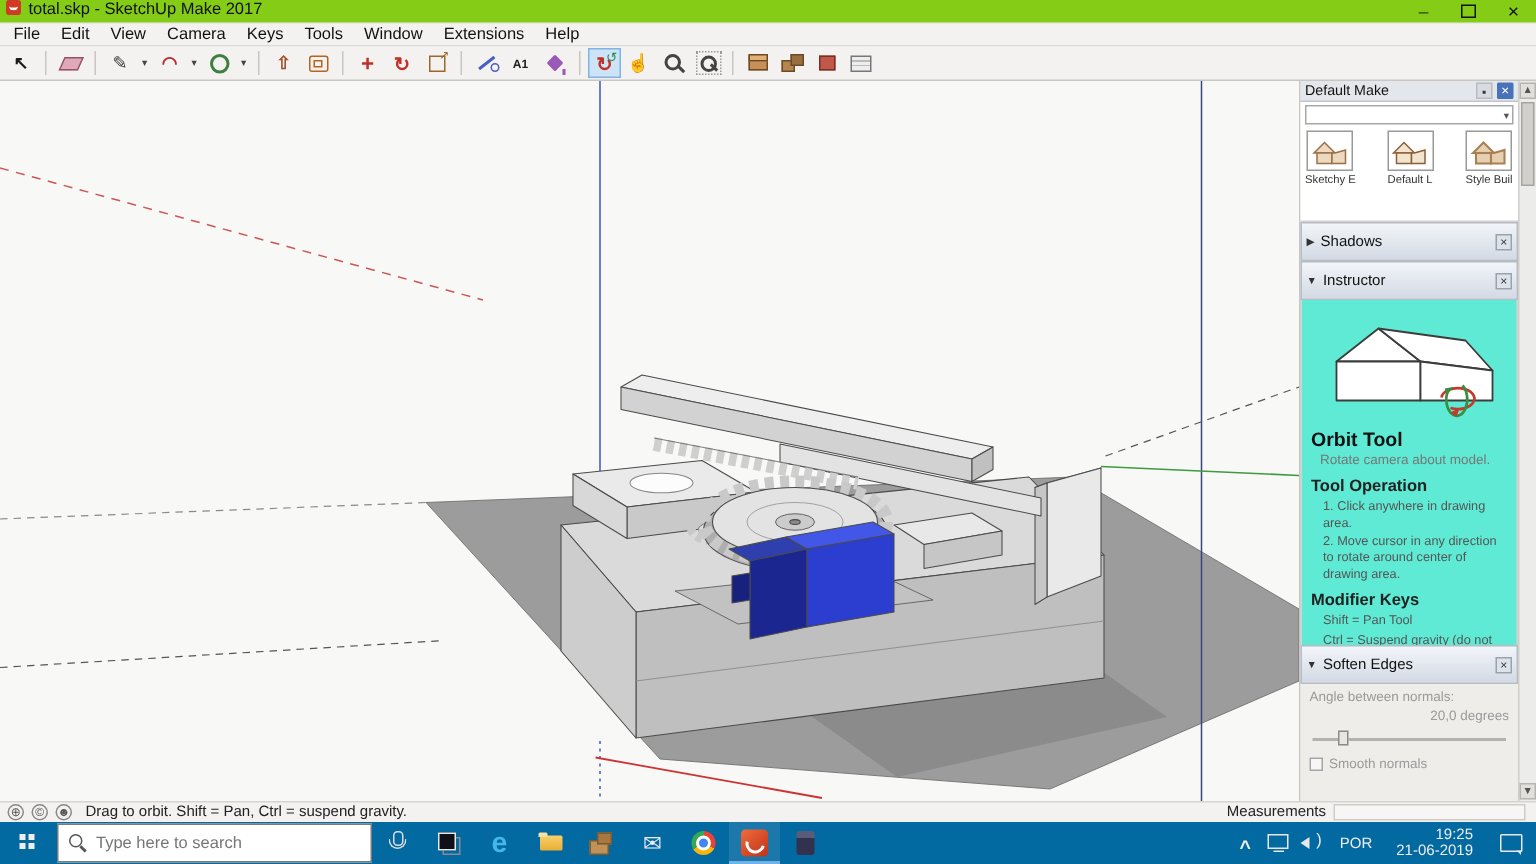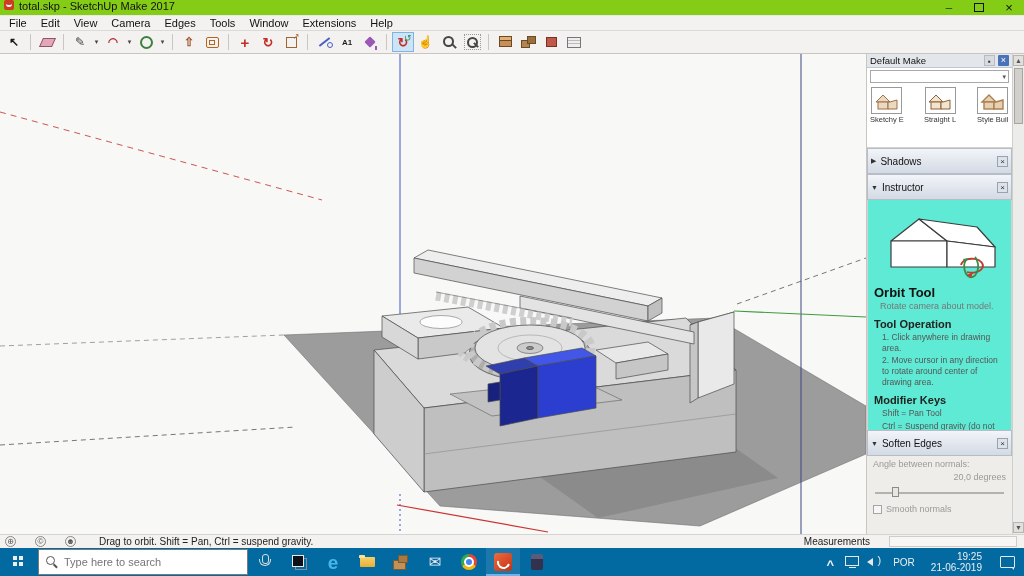--- a/index.html
+++ b/index.html
@@ -92,21 +92,21 @@
   .se-slider::before{content:"";position:absolute;left:0;right:0;top:6px;height:2px;background:#b5b2ae}
   .se-handle{position:absolute;top:1px;width:7px;height:10px;background:#e8e6e3;border:1px solid #8a8a8a}
   .se-check{display:flex;align-items:center;gap:4px;margin-top:6px}
   .se-box{width:9px;height:9px;border:1px solid #a5a5a5;background:#f6f6f6;flex:0 0 auto}
   .vscroll{width:13px;background:#ececea;border-left:1px solid #d0cecb;display:flex;flex-direction:column;align-items:center;font-size:7px;color:#555;padding:1px 0}
   .varrow{width:11px;height:11px;background:#e2e0dd;border:1px solid #b8b5b1;display:flex;align-items:center;justify-content:center}
   .varrow.down{margin-top:auto}
   .vthumb{width:9px;height:56px;background:#d2d0cd;border:1px solid #a8a5a1;margin-top:2px}
 
   
-  .statusbar{height:14px;background:#f3f2f1;border-top:1px solid #d6d3d0;display:flex;align-items:center;font-size:10px;padding:0 5px;gap:19px}
+  .statusbar{height:14px;background:#f3f2f1;border-top:1px solid #d6d3d0;display:flex;align-items:center;font-size:10px;padding:0 5px;gap:5px}
   .sb-circle{width:11px;height:11px;border-radius:50%;border:1px solid #888;color:#555;font-size:8px;display:flex;align-items:center;justify-content:center;flex:0 0 auto}
   .sb-geo::before{content:"\2295"}
   .sb-credit::before{content:"\00A9"}
   .sb-account::before{content:"\263B"}
   .sb-hint{margin-left:4px;white-space:nowrap;color:#222}
   .sb-meas-label{margin-left:auto;color:#222}
   .sb-meas{width:128px;height:11px;border:1px solid #cfccc8;background:#f7f6f5;margin-right:2px;font-size:9px}
 
   
   .taskbar{height:28px;background:#0369a1;display:flex;align-items:stretch;color:#eee}
@@ -158,21 +158,21 @@
     <span class="wb wb-max"></span>
     <span class="wb wb-close"></span>
   </span>
 </div>
 
 <div class="menubar" id="menubar">
     <span class="menu-item">File</span>
     <span class="menu-item">Edit</span>
     <span class="menu-item">View</span>
     <span class="menu-item">Camera</span>
-    <span class="menu-item">Edges</span>
+    <span class="menu-item">Keys</span>
     <span class="menu-item">Tools</span>
     <span class="menu-item">Window</span>
     <span class="menu-item">Extensions</span>
     <span class="menu-item">Help</span>
   </div>
 
 <div class="toolbar" id="toolbar-buttons">
     <button class="tbtn icon-select">
       <span class="tic"></span>
     </button>
@@ -363,21 +363,21 @@
           <div class="thumb">
             <span class="tbx">
               <svg width="26" height="20" viewBox="0 0 26 20">
                   <g stroke="#8a6138" fill="#f2e4cf" stroke-width="1">
                     <polygon points="2,11 9,4 16,11"></polygon>
                     <rect x="4" y="11" width="10" height="7"></rect>
                     <polygon points="16,11 23,9 23,18 14,18 14,11"></polygon>
                   </g>
                 </svg>
             </span>
-            <span class="cap">Straight L</span>
+            <span class="cap">Default L</span>
           </div>
           <div class="thumb">
             <span class="tbx">
               <svg width="26" height="20" viewBox="0 0 26 20">
                   <g stroke="#aa8052" fill="#e6d0b2" stroke-width="1.4">
                     <polygon points="2,11 9,4 16,11"></polygon>
                     <rect x="4" y="11" width="10" height="7"></rect>
                     <polygon points="16,11 23,9 23,18 14,18 14,11"></polygon>
                   </g>
                 </svg>

